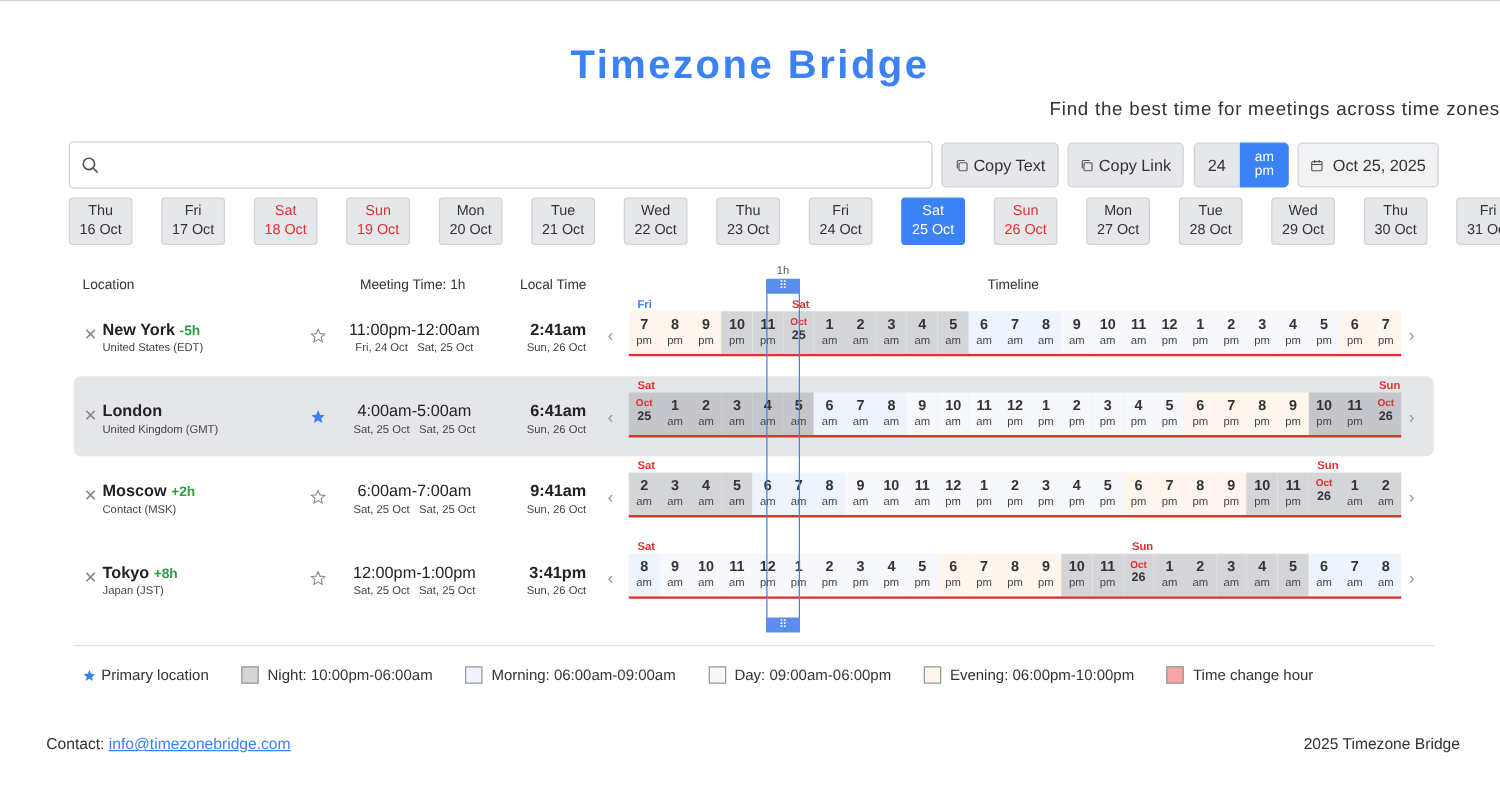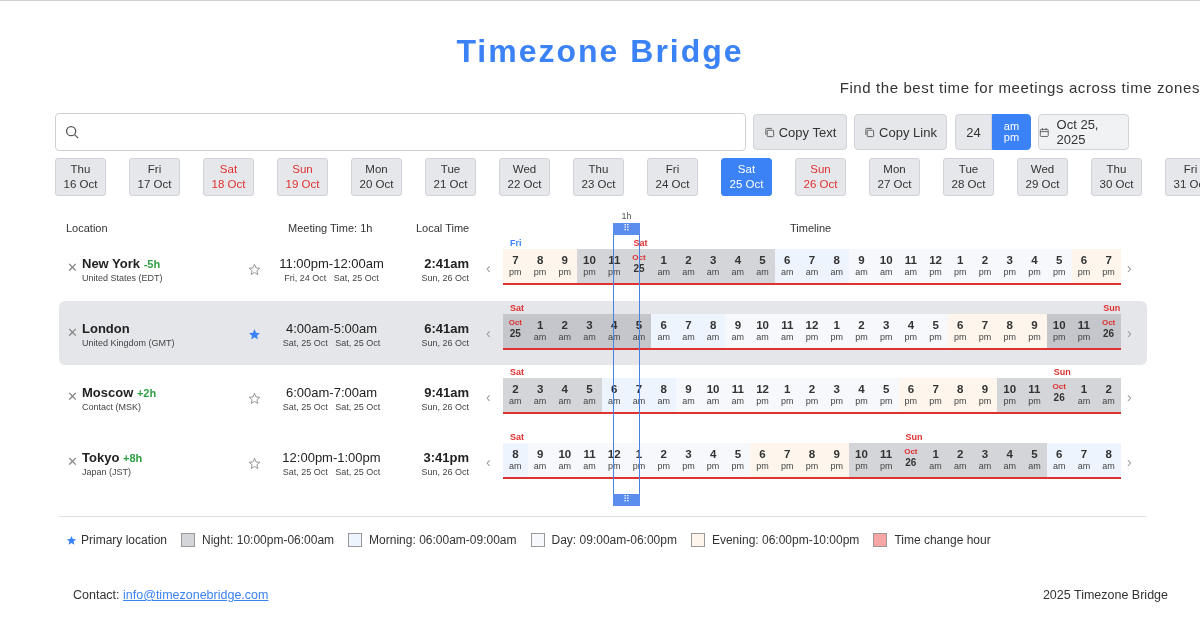--- a/index.html
+++ b/index.html
@@ -12,21 +12,21 @@
   .search svg { width: 14px; height: 14px; margin-right: 5px; }
   .search input { border: none; outline: none; font-family: "Liberation Sans", sans-serif; font-size: 14px; color: #333; width: 640px; background: transparent; }
   .search input::placeholder { color: #9aa0a6; }
 
   .btn { position: absolute; top: 113px; height: 36px; background: #e6e7ea; border: 1px solid #d0d3d8; border-radius: 4px; display: flex; align-items: center; justify-content: center; font-size: 13px; color: #333; }
   .btn svg { width: 11px; height: 11px; margin-right: 4px; }
   .copy-text { left: 753px; width: 94px; }
   .copy-link { left: 854px; width: 93px; }
   .fmt24 { left: 955px; width: 37px; border-radius: 4px 0 0 4px; }
   .fmtampm { left: 992px; width: 39px; background: #3b82f6; border-color: #3b82f6; color: #fff; border-radius: 0 4px 4px 0; font-size: 11px; line-height: 11px; flex-direction: column; }
-  .datepick { left: 1038px; width: 91px; background: #f1f2f4; }
+  .datepick { left: 1038px; width: 113px; background: #f1f2f4; }
 
   .days { position: absolute; top: 157px; left: 55px; display: flex; gap: 23px; }
   .day { width: 51px; height: 38px; background: #e6e7ea; border: 1px solid #d0d3d8; border-radius: 3px; text-align: center; font-size: 11.5px; color: #333; display: flex; flex-direction: column; justify-content: center; line-height: 15px; }
   .day.weekend { color: #e03131; }
   .day.active { background: #3b82f6; border-color: #3b82f6; color: #fff; }
 
   .hdr { position: absolute; top: 221px; font-size: 11px; color: #333; }
   .row { position: absolute; left: 59px; width: 1088px; height: 64px; }
   .row.primary { background: #e5e6ea; border-radius: 6px; }
   .row .x { position: absolute; left: 8px; font-size: 13px; color: #888; }
@@ -53,26 +53,26 @@
   .day-c { background: #f6f8fb; }
   .evening { background: #fef6ed; }
   .daylbl { position: absolute; font-size: 9px; font-weight: bold; }
 
   .sel { position: absolute; left: 613px; top: 222px; width: 27px; height: 283px; border-left: 1.5px solid #4a80e0; border-right: 1.5px solid #4a80e0; }
   .sel-top { position: absolute; left: 613px; top: 222px; width: 27px; height: 12px; background: #5b8def; border-radius: 2px 2px 0 0; color: #fff; font-size: 9px; text-align: center; line-height: 10px; }
   .sel-bot { position: absolute; left: 613px; top: 493px; width: 27px; height: 12px; background: #5b8def; border-radius: 0 0 2px 2px; color: #fff; font-size: 9px; text-align: center; line-height: 10px; }
   .sel-lbl { position: absolute; left: 613px; top: 210px; width: 27px; font-size: 9px; color: #555; text-align: center; }
 
   .divider { position: absolute; left: 59px; top: 515px; width: 1088px; height: 1px; background: #e0e0e0; }
-  .legend { position: absolute; left: 66px; top: 532px; display: flex; align-items: center; font-size: 12px; color: #333; gap: 0; }
+  .legend { position: absolute; left: 66px; top: 532px; display: flex; align-items: center; font-size: 12px; color: #333; gap: 12px; }
   .legend .it { display: flex; align-items: center; margin-right: 14px; }
   .legend .sw { width: 14px; height: 14px; border: 1px solid #999; margin-right: 7px; }
   .legend .starsm { width: 11px; height: 11px; margin-right: 4px; }
 
-  .footer-l { position: absolute; left: 37px; top: 587px; font-size: 12.5px; color: #333; margin-left: 36px; }
+  .footer-l { position: absolute; left: 37px; top: 587px; font-size: 12.5px; color: #333; }
   .footer-l a { color: #3b82f6; text-decoration: underline; }
   .footer-r { position: absolute; right: 32px; top: 587px; font-size: 12.5px; color: #333; }
 </style>
 </head>
 <body>
 
 <div class="title">Timezone Bridge</div>
 <div class="subtitle">Find the best time for meetings across time zones</div>
 
 <div class="search">

